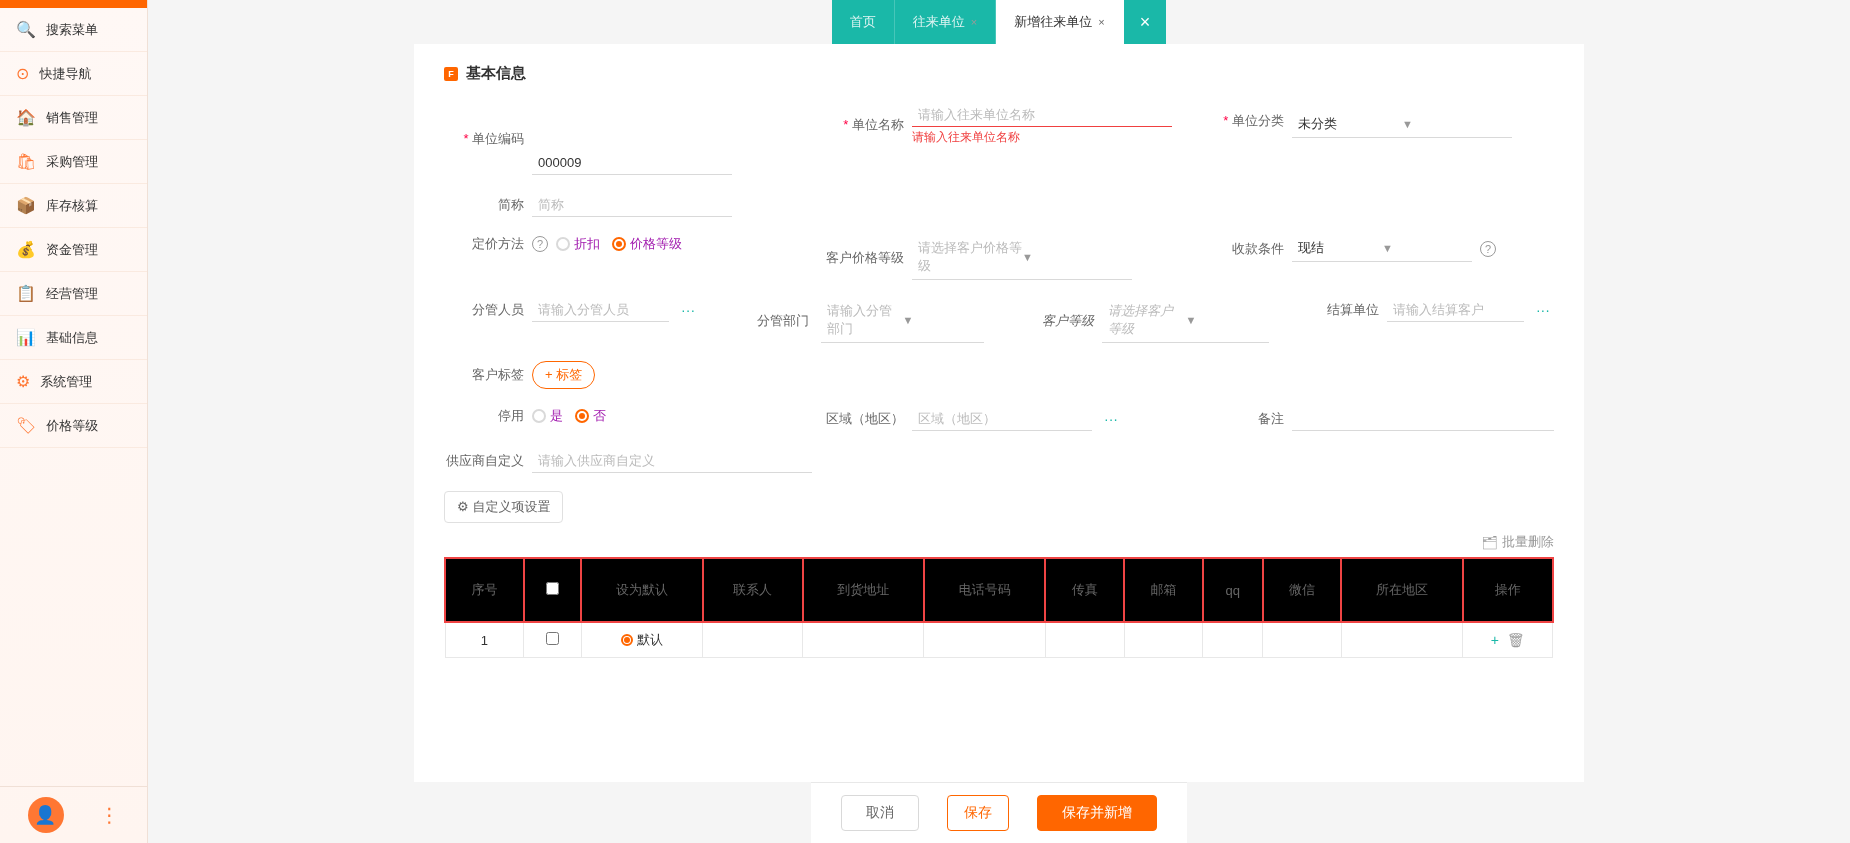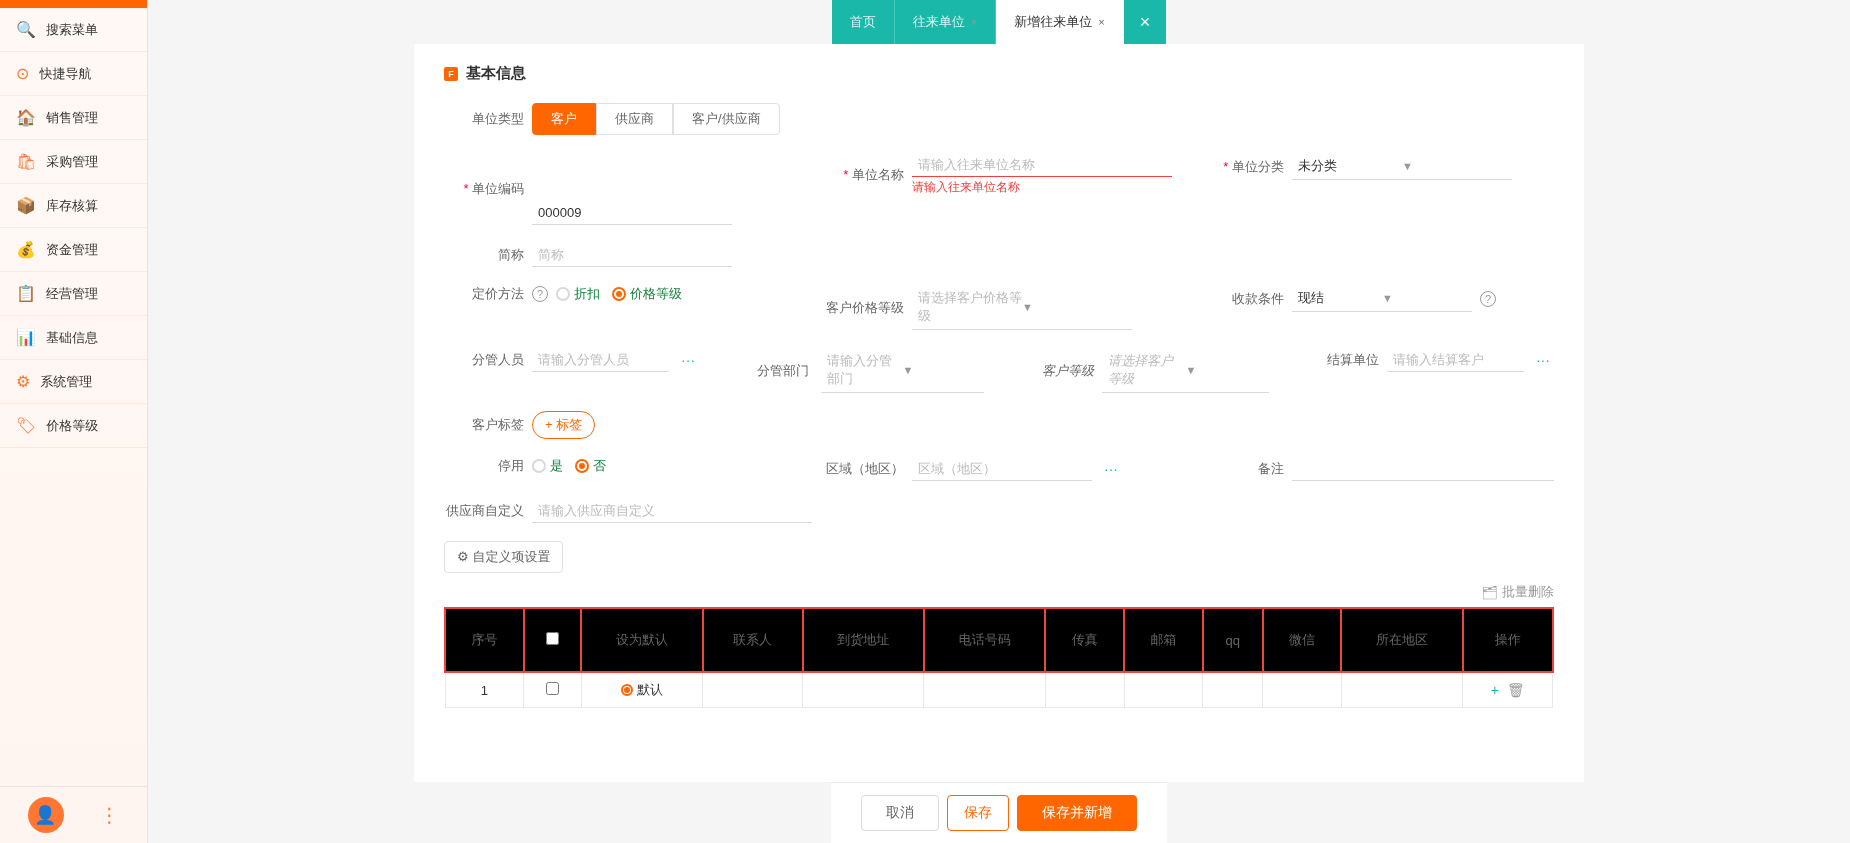--- a/index.html
+++ b/index.html
@@ -210,21 +210,21 @@
     .radio-group {
       display: flex;
       align-items: center;
       gap: 12px;
     }
     .radio-item {
       display: flex;
       align-items: center;
       gap: 4px;
       cursor: pointer;
-      color: #15803d;
+      color: #a21caf;
       font-size: 13px;
     }
     .radio-circle {
       width: 14px;
       height: 14px;
       border-radius: 50%;
       border: 2px solid #d9d9d9;
       display: flex;
       align-items: center;
       justify-content: center;
@@ -332,21 +332,21 @@
       cursor: pointer;
       font-size: 14px;
     }
     .row-action-btn.del { color: #999; }
 
     
     .footer {
       display: flex;
       justify-content: flex-end;
       align-items: center;
-      gap: 8px;
+      gap: 28px;
       padding: 12px 30px;
       background: white;
       border-top: 1px solid #e8e8e8;
     }
     .btn-cancel {
       padding: 8px 24px;
       border: 1px solid #d9d9d9;
       background: white;
       color: #666;
       border-radius: 4px;
@@ -447,48 +447,38 @@
     <div class="tab-bar-close">×</div>
   </div>
 
   <div class="content">
 
     <div class="section-title">
       <div class="icon-bar">F</div>
       <span>基本信息</span>
     </div>
 
-    <div class="form-row">
-      <div class="form-field" style="max-width:460px;">
-        <span class="form-label">单位类型</span>
-        <div class="unit-type-group">
-          <button class="unit-type-btn active">客户</button>
-          <button class="unit-type-btn">供应商</button>
-          <button class="unit-type-btn">客户/供应商</button>
-        </div>
-      </div>
-    </div>
 
     <div class="form-row">
       <div class="form-field" style="max-width:380px;">
         <span class="form-label required">单位编码</span>
         <input class="form-input" type="text" value="000009" style="max-width: 200px; margin-top: 48px;">
       </div>
       <div class="divider"></div>
       <div class="form-field" style="max-width:380px;">
         <span class="form-label required">单位名称</span>
         <div class="field-wrapper">
           <input class="form-input error" type="text" style="max-width: 260px; border-bottom-color: rgb(240, 64, 64);" placeholder="请输入往来单位名称">
           <span class="error-msg">请输入往来单位名称</span>
         </div>
       </div>
       <div class="divider"></div>
       <div class="form-field">
         <span class="form-label required">单位分类</span>
-        <div class="form-select" style="max-width:220px;">
+        <div class="form-select" style="max-width:220px;margin-top:8px;">
           <span class="has-val">未分类</span>
           <span class="arrow">▼</span>
         </div>
       </div>
     </div>
 
     <div class="form-row">
       <div class="form-field" style="max-width:380px;">
         <span class="form-label">简称</span>
         <input class="form-input" type="text" style="max-width: 200px;" placeholder="简称">

